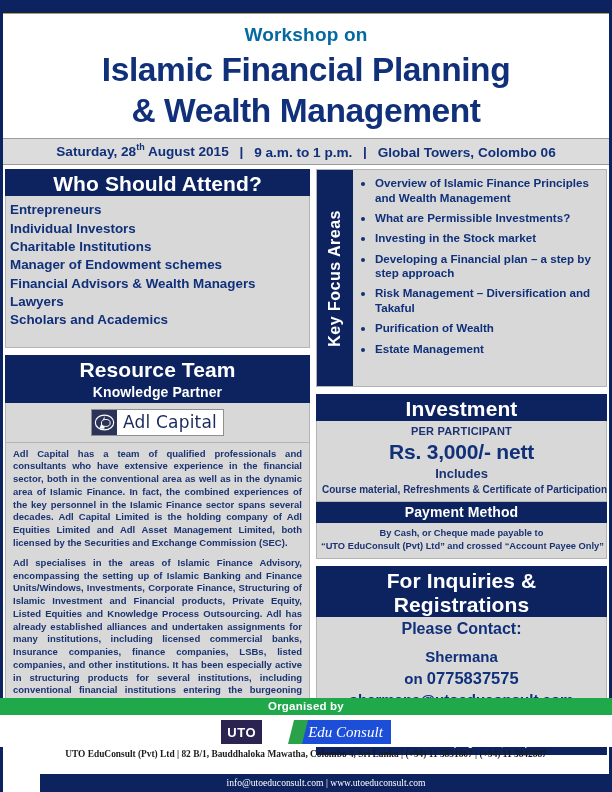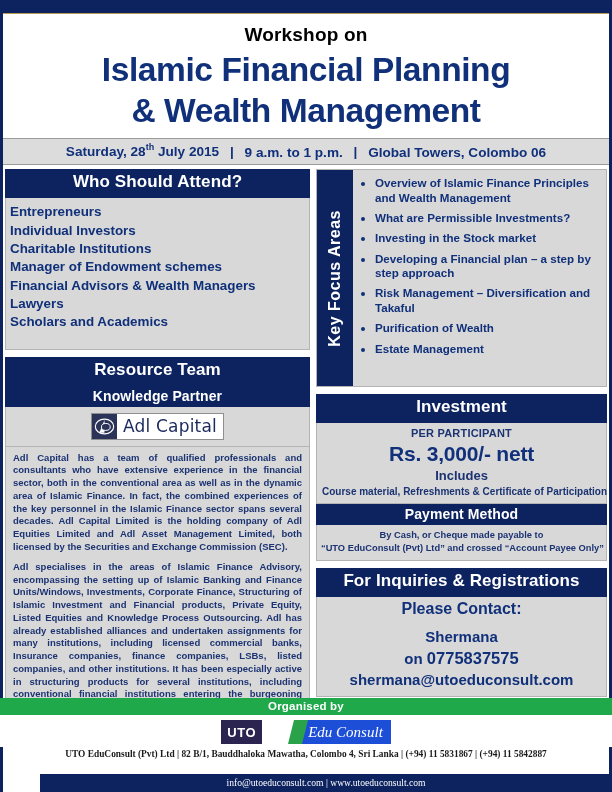--- a/index.html
+++ b/index.html
@@ -32,21 +32,21 @@
   .header {
     background: #ffffff;
     padding: 6px 10px 2px 10px;
     text-align: center;
     border-left: 2px solid #0d2360;
     border-right: 2px solid #0d2360;
   }
   .workshop-on {
     font-size: 19px;
     font-weight: bold;
-    color: #000000;
+    color: #0369a1;
     letter-spacing: .2px;
     margin: 5px 0 4px 0;
     line-height: 1.1;
   }
   .title-line {
     font-size: 33.5px;
     font-weight: bold;
     color: #10307a;
     line-height: 1.22;
     letter-spacing: -0.4px;
@@ -77,22 +77,22 @@
     align-items: flex-start;
   }
   .col-left  { width: 305px; flex: 0 0 305px; }
   .col-right { width: 291px; flex: 0 0 291px; }
 
   .bar {
     background: #0d2360;
     color: #ffffff;
     font-weight: bold;
     text-align: center;
-    font-size: 17px;
-    padding: 3px 0 6px 0;
+    font-size: 21px;
+    padding: 3px 0 0 0;
     letter-spacing: .1px;
   }
   .bar.small { font-size: 14px; padding: 2px 0 3px 0; }
 
   .panel {
     background: #d8d8d8;
     border: 1px solid #b4b4b4;
     border-top: none;
   }
 
@@ -378,21 +378,21 @@
   <div class="side-edge-l"></div>
   <div class="side-edge-r"></div>
 
   <div class="header">
     <div class="workshop-on">Workshop on</div>
     <div class="title-line">Islamic Financial Planning</div>
     <div class="title-line">&amp; Wealth Management</div>
   </div>
 
   <div class="date-strip">
-    <span><span>Saturday, 28</span><sup>th</sup><span> July 2015</span></span>
+    <span><span>Saturday, 28</span><sup>th</sup><span> August 2015</span></span>
     <span class="date-sep">|</span>
     <span>9 a.m. to 1 p.m.</span>
     <span class="date-sep">|</span>
     <span>Global Towers, Colombo 06</span>
   </div>
 
   <div class="body-wrap">
 
     <div class="col-left">
 

